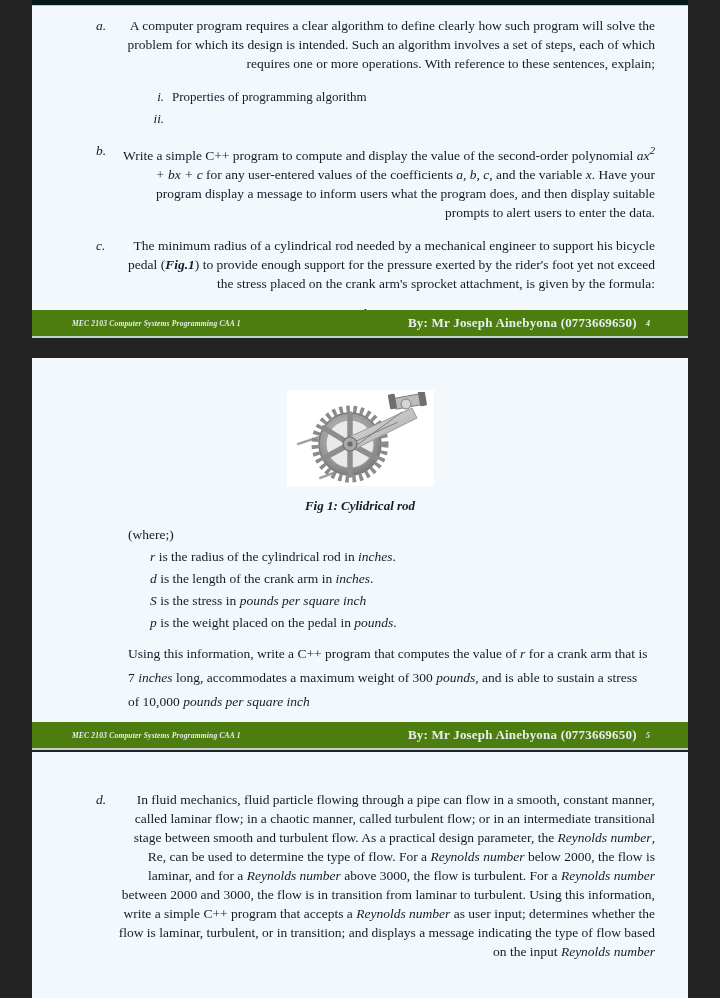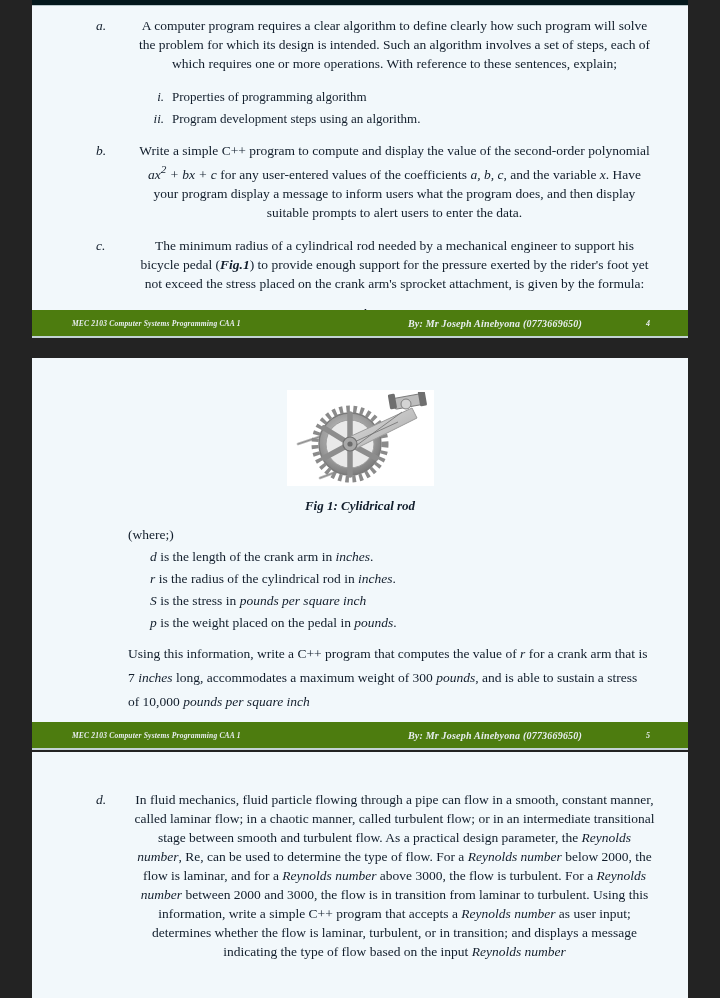--- a/index.html
+++ b/index.html
@@ -69,23 +69,22 @@
     font-style: italic;
     font-weight: bold;
     font-size: 7.5px;
     letter-spacing: 0.2px;
     white-space: nowrap;
   }
   .page-footer .f-center {
     position: absolute;
     left: 376px;
     color: #e8eef0;
-    font-style: italic;
     font-weight: bold;
-    font-size: 10px;
+    font-size: 13px;
     letter-spacing: 0.2px;
     white-space: nowrap;
   }
   .page-footer .f-right {
     position: absolute;
     right: 38px;
     color: #e8eef0;
     font-style: italic;
     font-weight: bold;
     font-size: 8px;
@@ -102,23 +101,22 @@
     font-style: italic;
     font-size: 13.5px;
     line-height: 19px;
     width: 18px;
     flex: 0 0 18px;
     text-align: left;
   }
   .q-text {
     font-size: 13.5px;
     line-height: 19px;
-    text-align: center;
+    text-align: right;
     flex: 1;
-    margin-left: 20px;
   }
 
   .sub-list {
     padding: 0 0 0 110px;
     margin: 0 0 12px 0;
   }
   .sub-item {
     display: flex;
     align-items: baseline;
     margin-bottom: 2px;
@@ -234,21 +232,20 @@
       <div class="q-text">A computer program requires a clear algorithm to define clearly how such program will solve the problem for which its design is intended. Such an algorithm involves a set of steps, each of which requires one or more operations. With reference to these sentences, explain;</div>
     </div>
 
     <div class="sub-list">
       <div class="sub-item">
         <div class="sub-marker">i.</div>
         <div class="sub-text">Properties of programming algorithm</div>
       </div>
       <div class="sub-item">
         <div class="sub-marker">ii.</div>
-        <div class="sub-text">Program development steps using an algorithm.</div>
       </div>
     </div>
 
     <div class="q-item">
       <div class="q-marker">b.</div>
       <div class="q-text"><span>Write a simple C++ program to compute and display the value of the second-order polynomial </span><span class="it">ax</span><sup class="it">2</sup><span class="it"> + bx + c</span><span> for any user-entered values of the coefficients </span><span class="it">a, b, c</span><span>, and the variable </span><span class="it">x</span><span>. Have your program display a message to inform users what the program does, and then display suitable prompts to alert users to enter the data.</span></div>
     </div>
 
     <div class="q-item">
       <div class="q-marker">c.</div>
@@ -335,22 +332,22 @@
           <circle cx="60" cy="52" r="7" fill="#a8a8a8" stroke="#6f6f6f" stroke-width="1.2"></circle>
           <circle cx="60" cy="52" r="2.6" fill="#6a6a6a"></circle>
         </svg>
       </div>
       <div class="figure-caption">Fig 1: Cylidrical rod</div>
     </div>
 
     <div class="where-label">(where;)</div>
 
     <div class="defs">
+      <div class="def-line"><span class="it">r</span><span> is the radius of the cylindrical rod in </span><span class="it">inches</span><span>.</span></div>
       <div class="def-line"><span class="it">d</span><span> is the length of the crank arm in </span><span class="it">inches</span><span>.</span></div>
-      <div class="def-line"><span class="it">r</span><span> is the radius of the cylindrical rod in </span><span class="it">inches</span><span>.</span></div>
       <div class="def-line"><span class="it">S</span><span> is the stress in </span><span class="it">pounds per square inch</span><span></span></div>
       <div class="def-line"><span class="it">p</span><span> is the weight placed on the pedal in </span><span class="it">pounds</span><span>.</span></div>
     </div>
 
     <div class="para-indent"><span>Using this information, write a C++ program that computes the value of </span><span class="it">r</span><span> for a crank arm that is 7 </span><span class="it">inches</span><span> long, accommodates a maximum weight of 300 </span><span class="it">pounds</span><span>, and is able to sustain a stress of 10,000 </span><span class="it">pounds per square inch</span></div>
 
   </div>
 
   <div class="page-footer">
     <span class="f-left">MEC 2103 Computer Systems Programming CAA 1</span>

